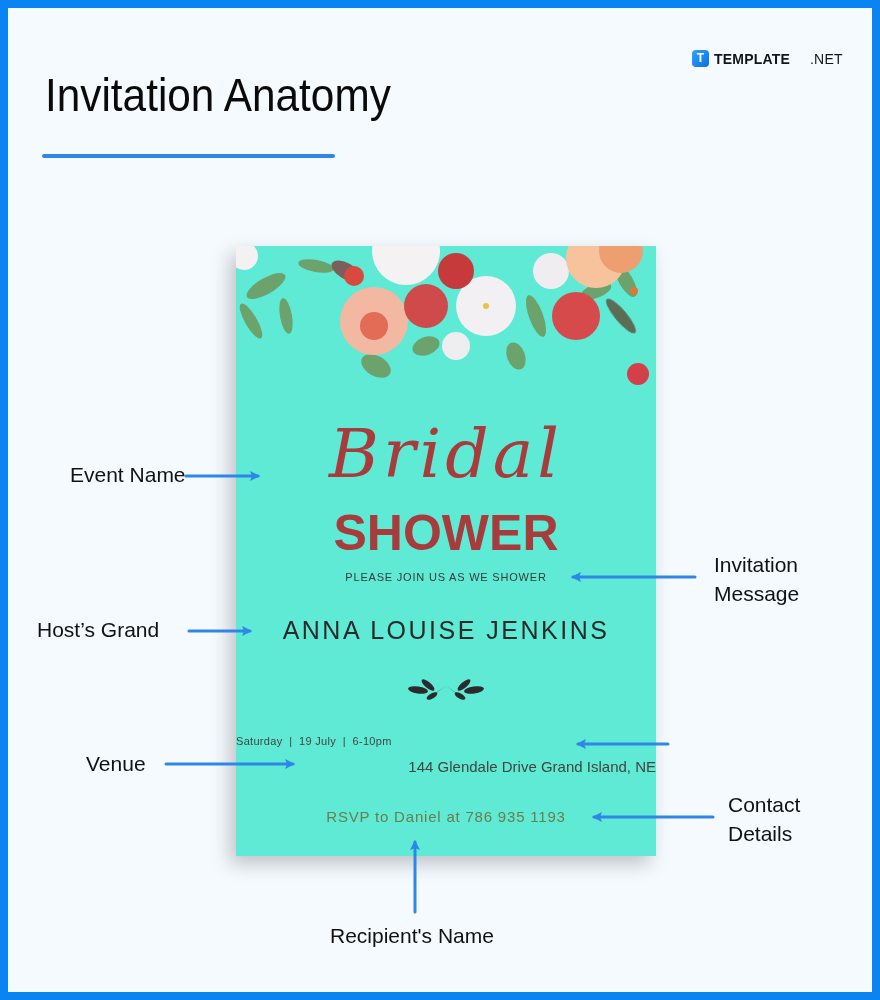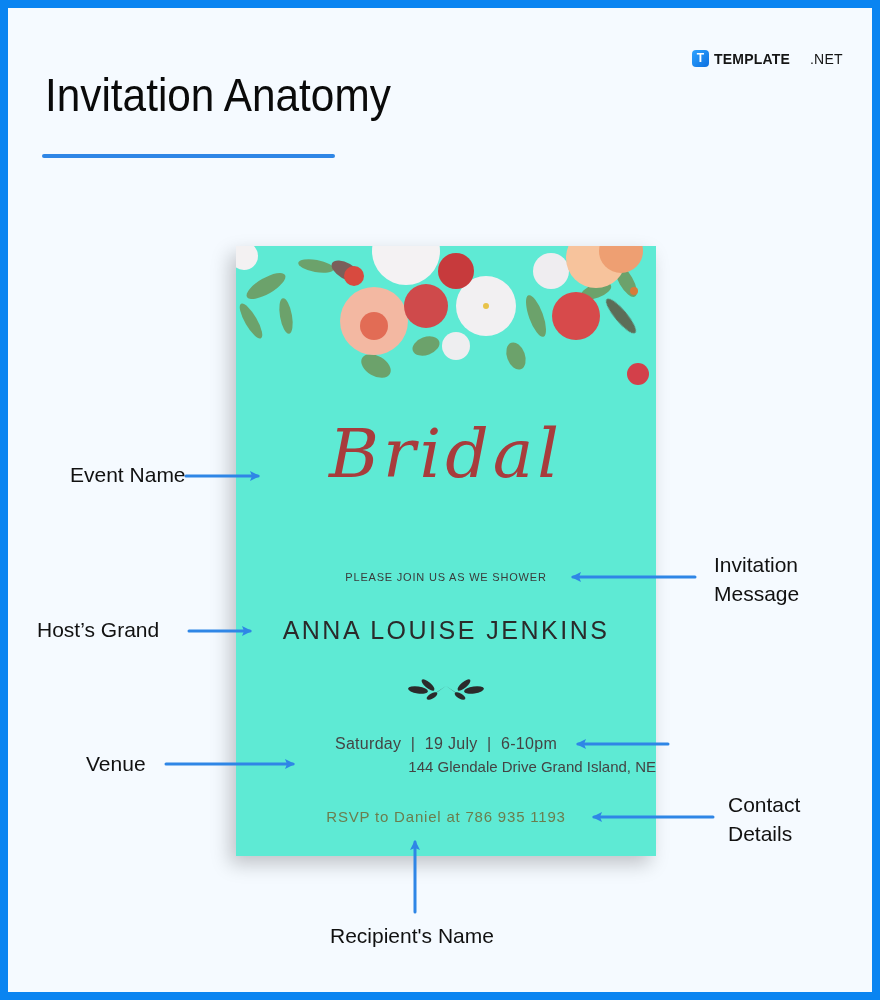--- a/index.html
+++ b/index.html
@@ -51,22 +51,22 @@
   .message {
     position: absolute; left: 0; width: 420px; top: 325px; text-align: center;
     font-size: 11px; color: #3a3a3a; letter-spacing: 0.8px;
   }
   .host {
     position: absolute; left: 0; width: 420px; top: 370px; text-align: center;
     font-size: 25px; color: #2a2a2a; letter-spacing: 2.5px;
   }
   .ornament { position: absolute; left: 172px; top: 430px; width: 76px; height: 26px; }
   .datetime {
-    position: absolute; left: 0; width: 420px; top: 489px; text-align: center;
-    font-size: 16px; color: #444; letter-spacing: 0.3px;
+    position: absolute; left: 0; width: 420px; top: 489px; 
+    font-size: 11px; color: #444; letter-spacing: 0.3px;
   }
   .venue-line {
     position: absolute; left: 0; width: 420px; top: 512px; text-align: right;
     font-size: 15px; color: #444;
   }
   .rsvp {
     position: absolute; left: 0; width: 420px; top: 562px; text-align: center;
     font-size: 15px; color: #6b7d4e; letter-spacing: 0.8px;
   }
 
@@ -136,20 +136,21 @@
 
     <circle cx="190" cy="60" r="22" fill="#cf4a4b"></circle>
     <circle cx="220" cy="25" r="18" fill="#c73a3c"></circle>
     <circle cx="340" cy="70" r="24" fill="#d74a4b"></circle>
     <circle cx="402" cy="128" r="11" fill="#d3404a"></circle>
     <circle cx="118" cy="30" r="10" fill="#d84a3f"></circle>
     <circle cx="398" cy="45" r="4" fill="#d77a3a"></circle>
   </svg>
 
   <div class="bridal">Bridal</div>
+  <div class="shower">SHOWER</div>
   <div class="message">PLEASE JOIN US AS WE SHOWER</div>
   <div class="host">ANNA LOUISE JENKINS</div>
 
   <svg class="ornament" viewBox="0 0 76 26">
     <g fill="#2b2b2b">
       <path d="M38 10 L28 17 L22 24 L26 18 Z"></path>
       <path d="M38 10 L48 17 L54 24 L50 18 Z"></path>
       <ellipse cx="10" cy="14" rx="10" ry="3.5" transform="rotate(8 10 14)"></ellipse>
       <ellipse cx="20" cy="9" rx="8" ry="3" transform="rotate(40 20 9)"></ellipse>
       <ellipse cx="24" cy="20" rx="6" ry="2.5" transform="rotate(-30 24 20)"></ellipse>

